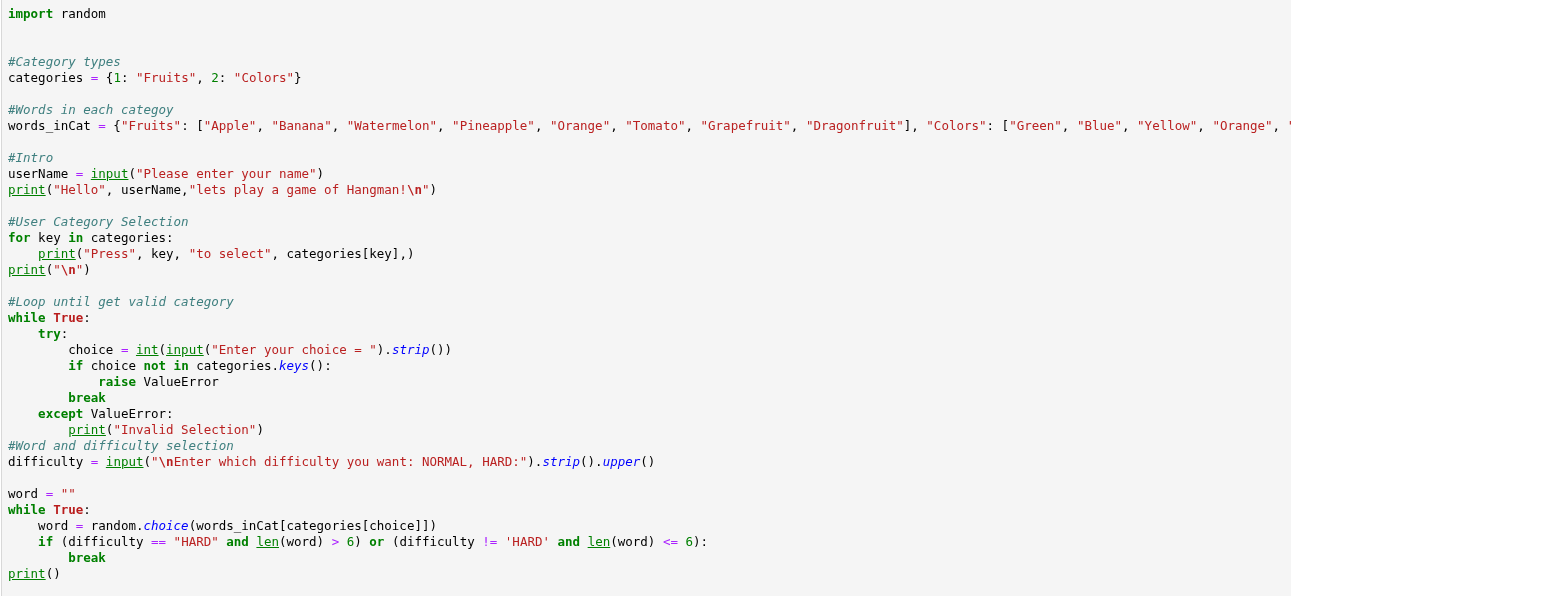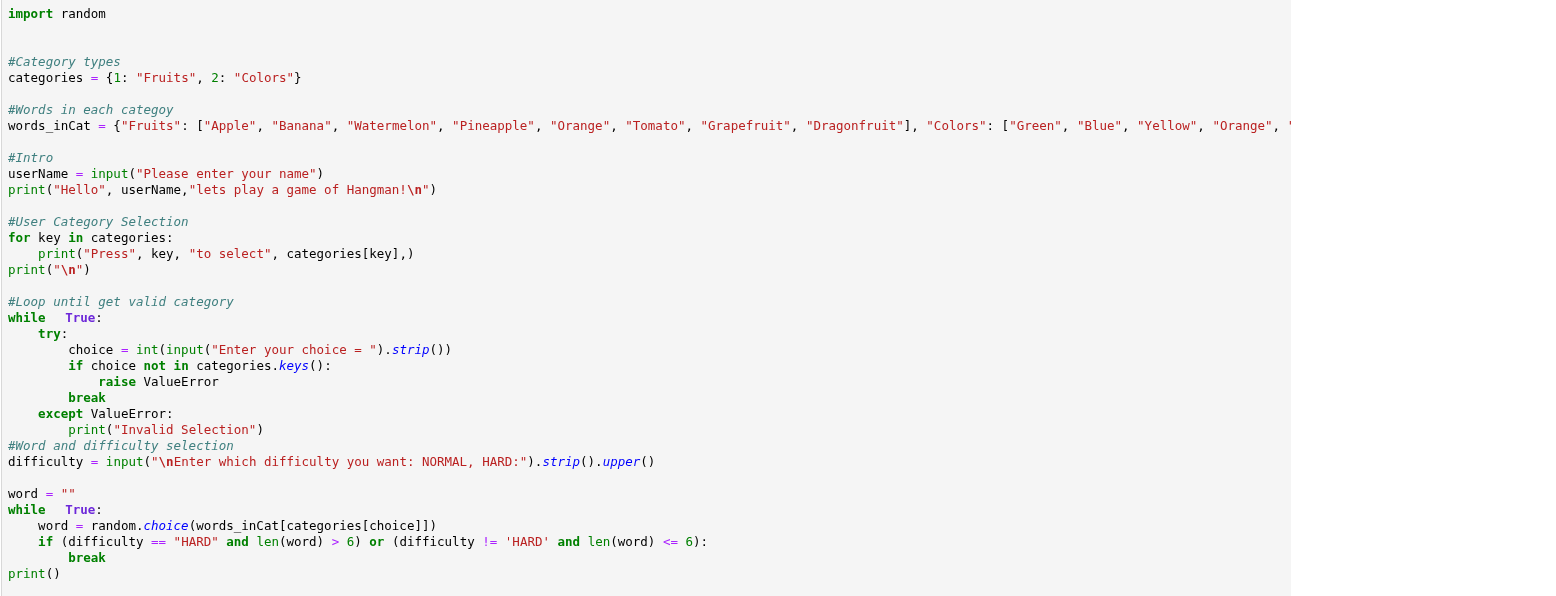--- a/index.html
+++ b/index.html
@@ -27,22 +27,22 @@
     height: 16px;
     white-space: pre;
     font-family: "DejaVu Sans Mono", "Liberation Mono", monospace;
   }
   
   .tok-kw    { color: #008000; font-weight: bold; }   
   .tok-cmt   { color: #408080; font-style: italic; }  
   .tok-str   { color: #ba2121; }                      
   .tok-esc   { color: #ba2121; font-weight: bold; }   
   .tok-num   { color: #008000; }                      
-  .tok-bin   { color: #008000; }                      
-  .tok-const { color: #6d28d9; font-weight: bold; margin-left: 12px; }   
+  .tok-bin   { color: #008000; text-decoration: underline; }                      
+  .tok-const { color: #b91c1c; font-weight: bold; }   
   .tok-fn    { color: #0000ff; font-style: italic; }                      
   .tok-op    { color: #aa22ff; }                      
   .tok-txt   { color: #000000; }                      
 </style>
 </head>
 <body>
 
 <div id="code-viewer"><div class="code-line"><span class="tok-kw">import</span><span class="tok-txt"> random</span></div><div class="code-line">&nbsp;</div><div class="code-line">&nbsp;</div><div class="code-line"><span class="tok-cmt">#Category types</span></div><div class="code-line"><span class="tok-txt">categories </span><span class="tok-op">=</span><span class="tok-txt"> {</span><span class="tok-num">1</span><span class="tok-txt">: </span><span class="tok-str">"Fruits"</span><span class="tok-txt">, </span><span class="tok-num">2</span><span class="tok-txt">: </span><span class="tok-str">"Colors"</span><span class="tok-txt">}</span></div><div class="code-line">&nbsp;</div><div class="code-line"><span class="tok-cmt">#Words in each categoy</span></div><div class="code-line"><span class="tok-txt">words_inCat </span><span class="tok-op">=</span><span class="tok-txt"> {</span><span class="tok-str">"Fruits"</span><span class="tok-txt">: [</span><span class="tok-str">"Apple"</span><span class="tok-txt">, </span><span class="tok-str">"Banana"</span><span class="tok-txt">, </span><span class="tok-str">"Watermelon"</span><span class="tok-txt">, </span><span class="tok-str">"Pineapple"</span><span class="tok-txt">, </span><span class="tok-str">"Orange"</span><span class="tok-txt">, </span><span class="tok-str">"Tomato"</span><span class="tok-txt">, </span><span class="tok-str">"Grapefruit"</span><span class="tok-txt">, </span><span class="tok-str">"Dragonfruit"</span><span class="tok-txt">], </span><span class="tok-str">"Colors"</span><span class="tok-txt">: [</span><span class="tok-str">"Green"</span><span class="tok-txt">, </span><span class="tok-str">"Blue"</span><span class="tok-txt">, </span><span class="tok-str">"Yellow"</span><span class="tok-txt">, </span><span class="tok-str">"Orange"</span><span class="tok-txt">, </span><span class="tok-str">"Turquoise"</span><span class="tok-txt">, </span><span class="tok-str">"Lavender"</span><span class="tok-txt">, </span><span class="tok-str">"Magenta"</span><span class="tok-txt">, </span></div><div class="code-line">&nbsp;</div><div class="code-line"><span class="tok-cmt">#Intro</span></div><div class="code-line"><span class="tok-txt">userName </span><span class="tok-op">=</span><span class="tok-txt"> </span><span class="tok-bin">input</span><span class="tok-txt">(</span><span class="tok-str">"Please enter your name"</span><span class="tok-txt">)</span></div><div class="code-line"><span class="tok-bin">print</span><span class="tok-txt">(</span><span class="tok-str">"Hello"</span><span class="tok-txt">, userName,</span><span class="tok-str">"lets play a game of Hangman!</span><span class="tok-esc">\n</span><span class="tok-str">"</span><span class="tok-txt">)</span></div><div class="code-line">&nbsp;</div><div class="code-line"><span class="tok-cmt">#User Category Selection</span></div><div class="code-line"><span class="tok-kw">for</span><span class="tok-txt"> key </span><span class="tok-kw">in</span><span class="tok-txt"> categories:</span></div><div class="code-line"><span class="tok-txt">    </span><span class="tok-bin">print</span><span class="tok-txt">(</span><span class="tok-str">"Press"</span><span class="tok-txt">, key, </span><span class="tok-str">"to select"</span><span class="tok-txt">, categories[key],)</span></div><div class="code-line"><span class="tok-bin">print</span><span class="tok-txt">(</span><span class="tok-str">"</span><span class="tok-esc">\n</span><span class="tok-str">"</span><span class="tok-txt">)</span></div><div class="code-line">&nbsp;</div><div class="code-line"><span class="tok-cmt">#Loop until get valid category</span></div><div class="code-line"><span class="tok-kw">while</span><span class="tok-txt"> </span><span class="tok-const">True</span><span class="tok-txt">:</span></div><div class="code-line"><span class="tok-txt">    </span><span class="tok-kw">try</span><span class="tok-txt">:</span></div><div class="code-line"><span class="tok-txt">        choice </span><span class="tok-op">=</span><span class="tok-txt"> </span><span class="tok-bin">int</span><span class="tok-txt">(</span><span class="tok-bin">input</span><span class="tok-txt">(</span><span class="tok-str">"Enter your choice = "</span><span class="tok-txt">).</span><span class="tok-fn">strip</span><span class="tok-txt">())</span></div><div class="code-line"><span class="tok-txt">        </span><span class="tok-kw">if</span><span class="tok-txt"> choice </span><span class="tok-kw">not</span><span class="tok-txt"> </span><span class="tok-kw">in</span><span class="tok-txt"> categories.</span><span class="tok-fn">keys</span><span class="tok-txt">():</span></div><div class="code-line"><span class="tok-txt">            </span><span class="tok-kw">raise</span><span class="tok-txt"> ValueError</span></div><div class="code-line"><span class="tok-txt">        </span><span class="tok-kw">break</span></div><div class="code-line"><span class="tok-txt">    </span><span class="tok-kw">except</span><span class="tok-txt"> ValueError:</span></div><div class="code-line"><span class="tok-txt">        </span><span class="tok-bin">print</span><span class="tok-txt">(</span><span class="tok-str">"Invalid Selection"</span><span class="tok-txt">)</span></div><div class="code-line"><span class="tok-cmt">#Word and difficulty selection</span></div><div class="code-line"><span class="tok-txt">difficulty </span><span class="tok-op">=</span><span class="tok-txt"> </span><span class="tok-bin">input</span><span class="tok-txt">(</span><span class="tok-str">"</span><span class="tok-esc">\n</span><span class="tok-str">Enter which difficulty you want: NORMAL, HARD:"</span><span class="tok-txt">).</span><span class="tok-fn">strip</span><span class="tok-txt">().</span><span class="tok-fn">upper</span><span class="tok-txt">()</span></div><div class="code-line">&nbsp;</div><div class="code-line"><span class="tok-txt">word </span><span class="tok-op">=</span><span class="tok-txt"> </span><span class="tok-str">""</span></div><div class="code-line"><span class="tok-kw">while</span><span class="tok-txt"> </span><span class="tok-const">True</span><span class="tok-txt">:</span></div><div class="code-line"><span class="tok-txt">    word </span><span class="tok-op">=</span><span class="tok-txt"> random.</span><span class="tok-fn">choice</span><span class="tok-txt">(words_inCat[categories[choice]])</span></div><div class="code-line"><span class="tok-txt">    </span><span class="tok-kw">if</span><span class="tok-txt"> (difficulty </span><span class="tok-op">==</span><span class="tok-txt"> </span><span class="tok-str">"HARD"</span><span class="tok-txt"> </span><span class="tok-kw">and</span><span class="tok-txt"> </span><span class="tok-bin">len</span><span class="tok-txt">(word) </span><span class="tok-op">&gt;</span><span class="tok-txt"> </span><span class="tok-num">6</span><span class="tok-txt">) </span><span class="tok-kw">or</span><span class="tok-txt"> (difficulty </span><span class="tok-op">!=</span><span class="tok-txt"> </span><span class="tok-str">'HARD'</span><span class="tok-txt"> </span><span class="tok-kw">and</span><span class="tok-txt"> </span><span class="tok-bin">len</span><span class="tok-txt">(word) </span><span class="tok-op">&lt;=</span><span class="tok-txt"> </span><span class="tok-num">6</span><span class="tok-txt">):</span></div><div class="code-line"><span class="tok-txt">        </span><span class="tok-kw">break</span></div><div class="code-line"><span class="tok-bin">print</span><span class="tok-txt">()</span></div></div>
 
 </body></html>

